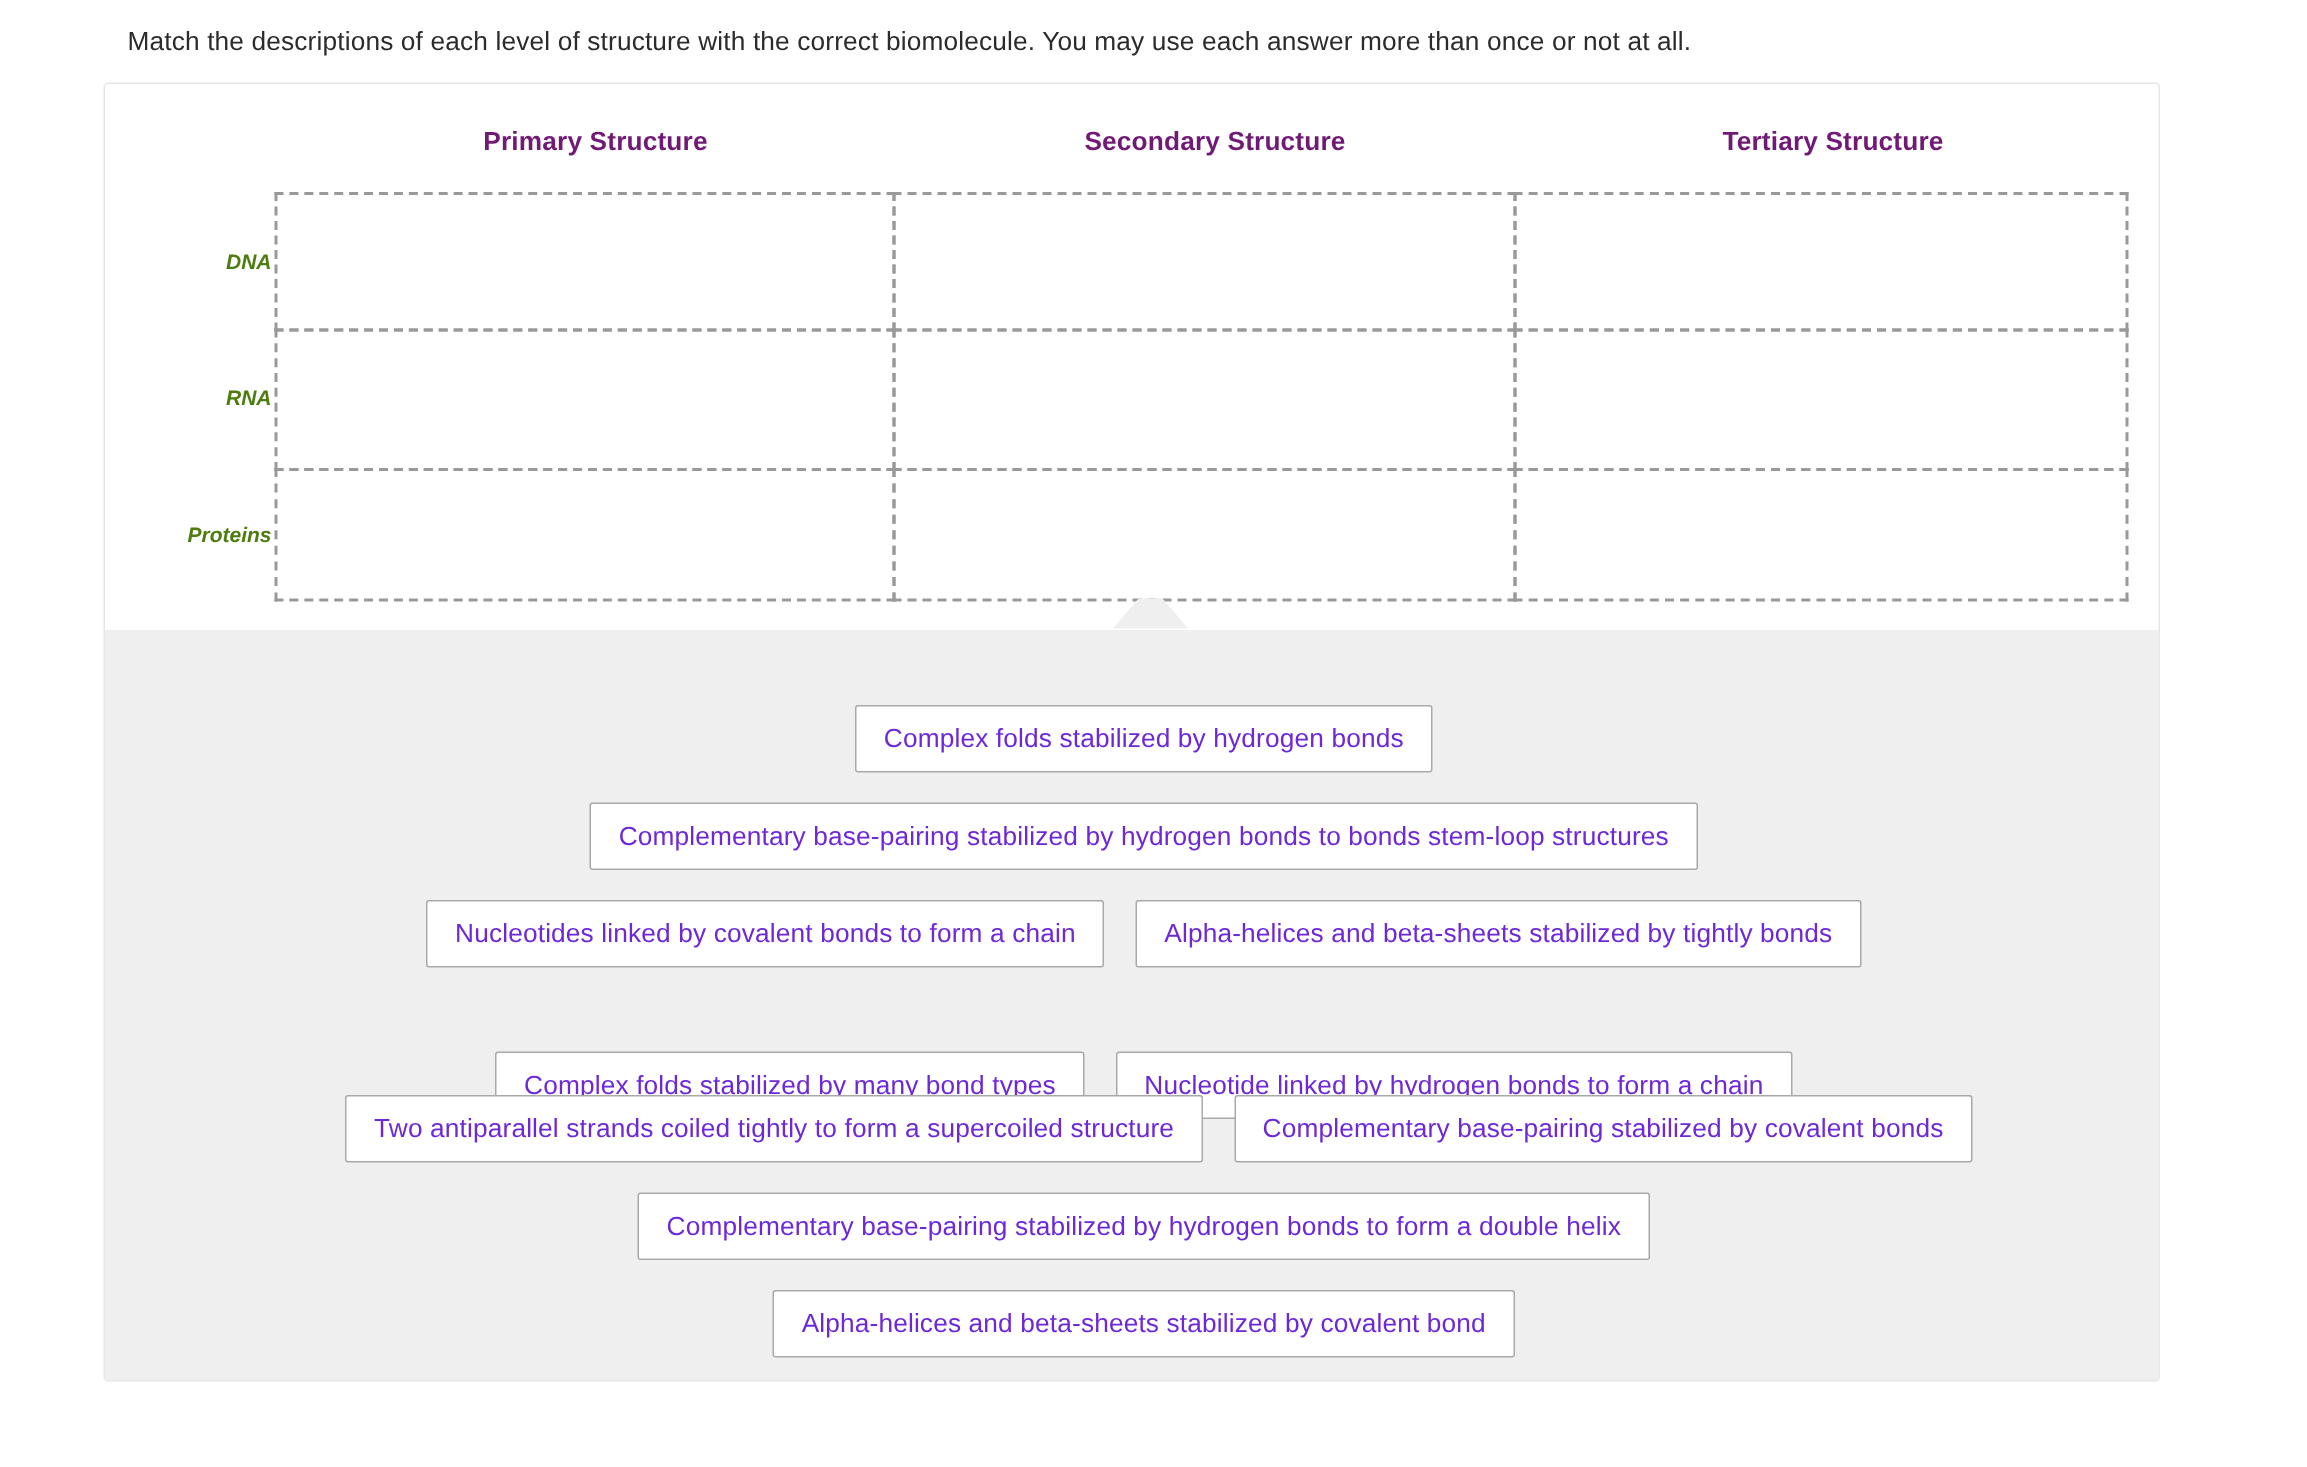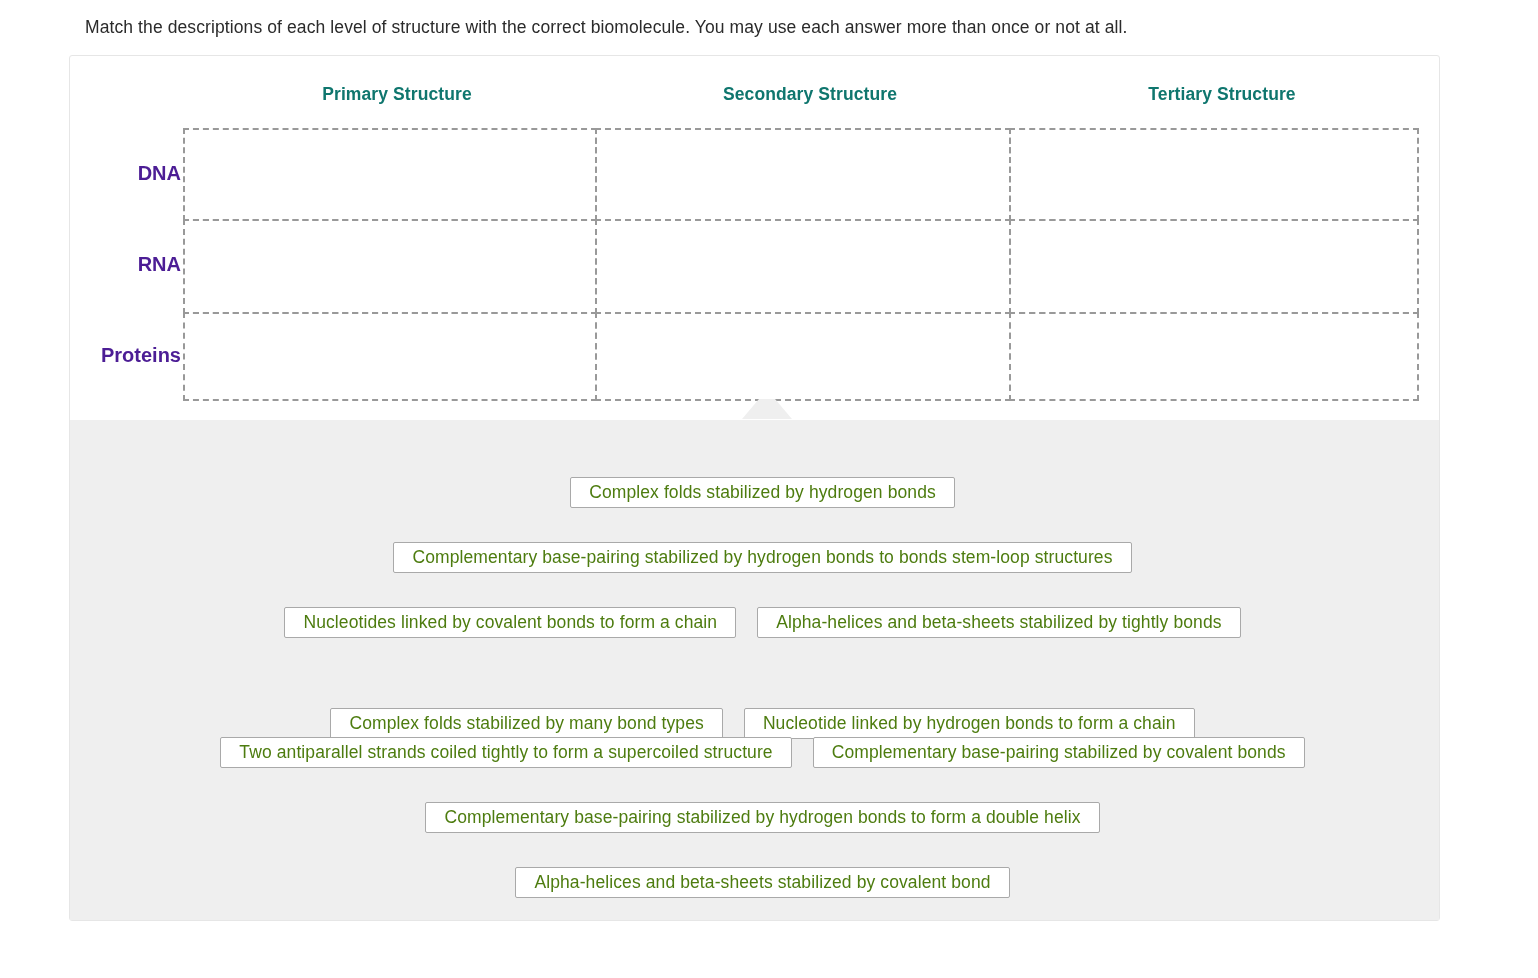--- a/index.html
+++ b/index.html
@@ -56,21 +56,21 @@
     top: 28px;
     width: 1236px;
     height: 28px;
   }
   .col-header {
     position: absolute;
     top: 0;
     text-align: center;
     font-size: 17.5px;
     font-weight: bold;
-    color: #0f766e;
+    color: #701a75;
     letter-spacing: 0.1px;
     white-space: nowrap;
   }
   .col-header.c0 { left: 0px;   width: 412px; }
   .col-header.c1 { left: 412px; width: 414px; }
   .col-header.c2 { left: 826px; width: 410px; }
 
   .row-labels {
     position: absolute;
     left: 0px;
@@ -78,24 +78,25 @@
     width: 113px;
     height: 273px;
   }
   .row-label {
     position: absolute;
     right: 2px;
     height: 91px;
     display: flex;
     align-items: center;
     justify-content: flex-end;
-    font-size: 20px;
+    font-size: 14px;
     font-weight: bold;
-    color: #4c1d95;
-    white-space: nowrap;
+    color: #4d7c0f;
+    white-space: nowrap;
+    font-style: italic;
   }
   .row-label.r0 { top: 0px; }
   .row-label.r1 { top: 91px; }
   .row-label.r2 { top: 182px; }
 
   .grid {
     position: absolute;
     left: 113px;
     top: 72px;
     width: 1236px;
@@ -138,30 +139,30 @@
     position: absolute;
     left: 0;
     width: 1369px;
     height: 45px;
     display: flex;
     justify-content: center;
     align-items: center;
     gap: 21px;
   }
   .tile {
-    height: 31px;
+    height: 45px;
     display: inline-flex;
     align-items: center;
     justify-content: center;
     padding: 0 18px;
     background: #ffffff;
     border: 1px solid #a9a9a9;
     border-radius: 2px;
     font-size: 17.5px;
-    color: #4d7c0f;
+    color: #6d28d9;
     letter-spacing: 0.1px;
     white-space: nowrap;
     cursor: move;
   }
 </style>
 </head>
 <body>
 
 <div id="page">
 
@@ -212,21 +213,21 @@
       <div class="bank-row" style="top:180px;">
         <div class="tile">Nucleotides linked by covalent bonds to form a chain</div>
         <div class="tile">Alpha-helices and beta-sheets stabilized by tightly bonds</div>
       </div>
 
       <div class="bank-row" style="top:245px;margin-top:36px;">
         <div class="tile">Complex folds stabilized by many bond types</div>
         <div class="tile">Nucleotide linked by hydrogen bonds to form a chain</div>
       </div>
 
-      <div class="bank-row" style="top:310px;">
+      <div class="bank-row" style="top:310px;margin-left:10px;">
         <div class="tile">Two antiparallel strands coiled tightly to form a supercoiled structure</div>
         <div class="tile">Complementary base-pairing stabilized by covalent bonds</div>
       </div>
 
       <div class="bank-row" style="top:375px;">
         <div class="tile">Complementary base-pairing stabilized by hydrogen bonds to form a double helix</div>
       </div>
 
       <div class="bank-row" style="top:440px;">
         <div class="tile">Alpha-helices and beta-sheets stabilized by covalent bond</div>

